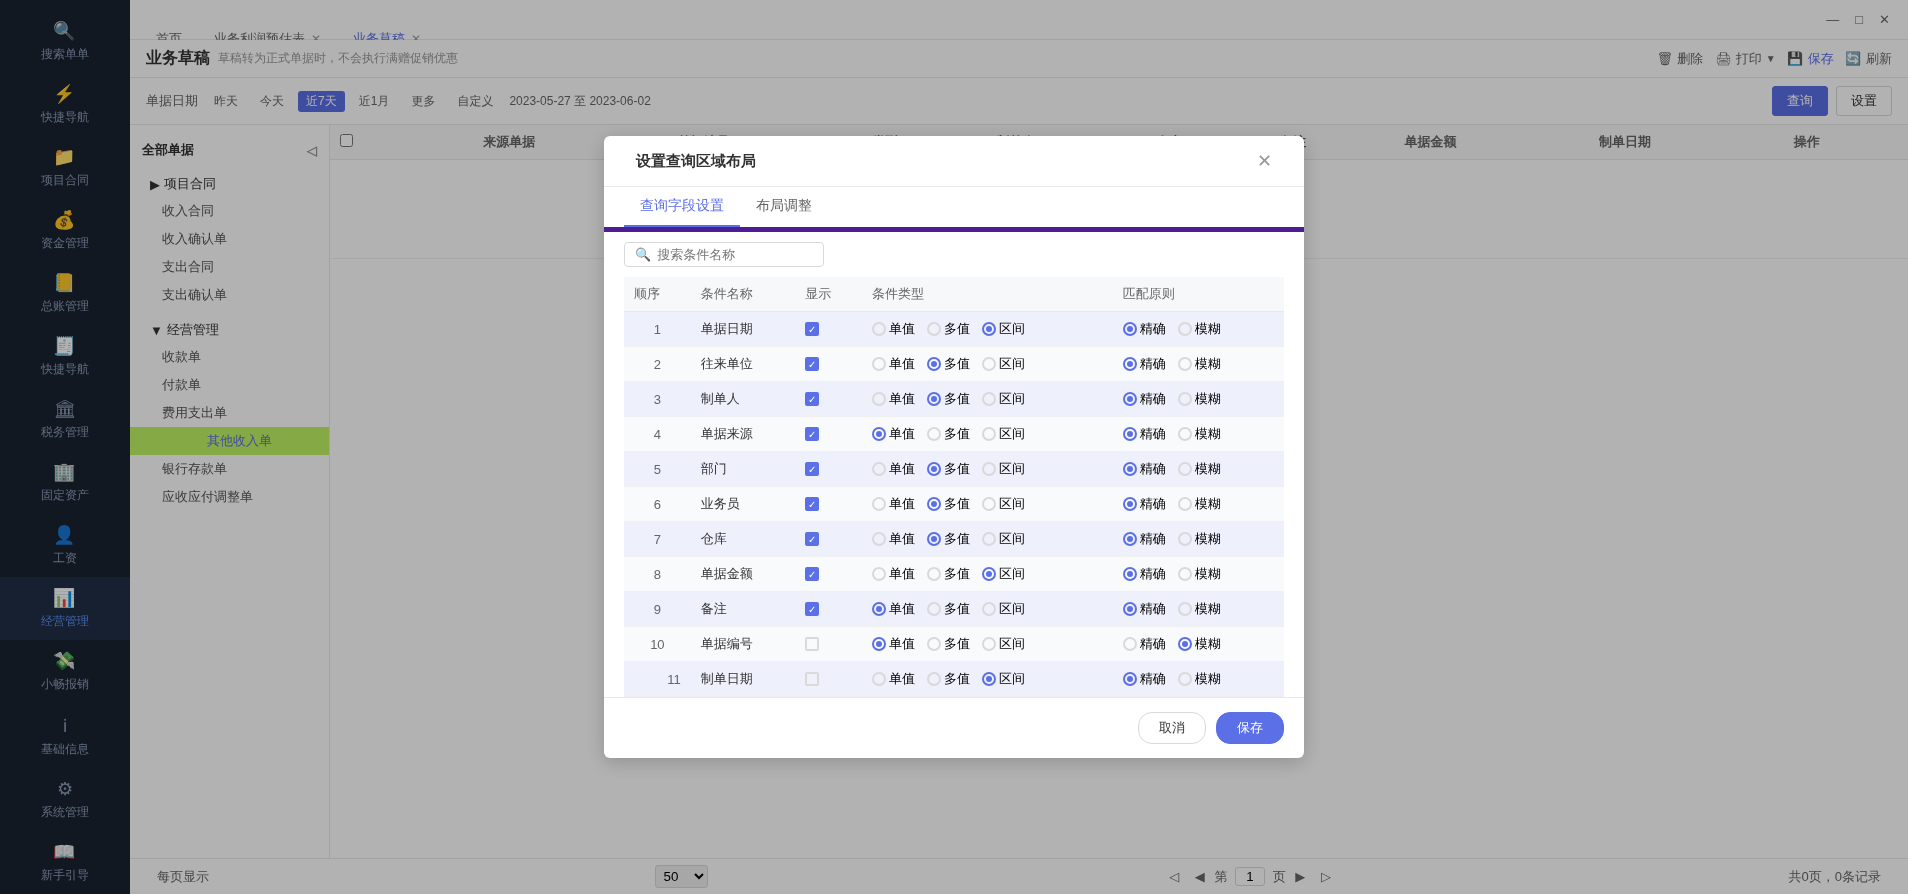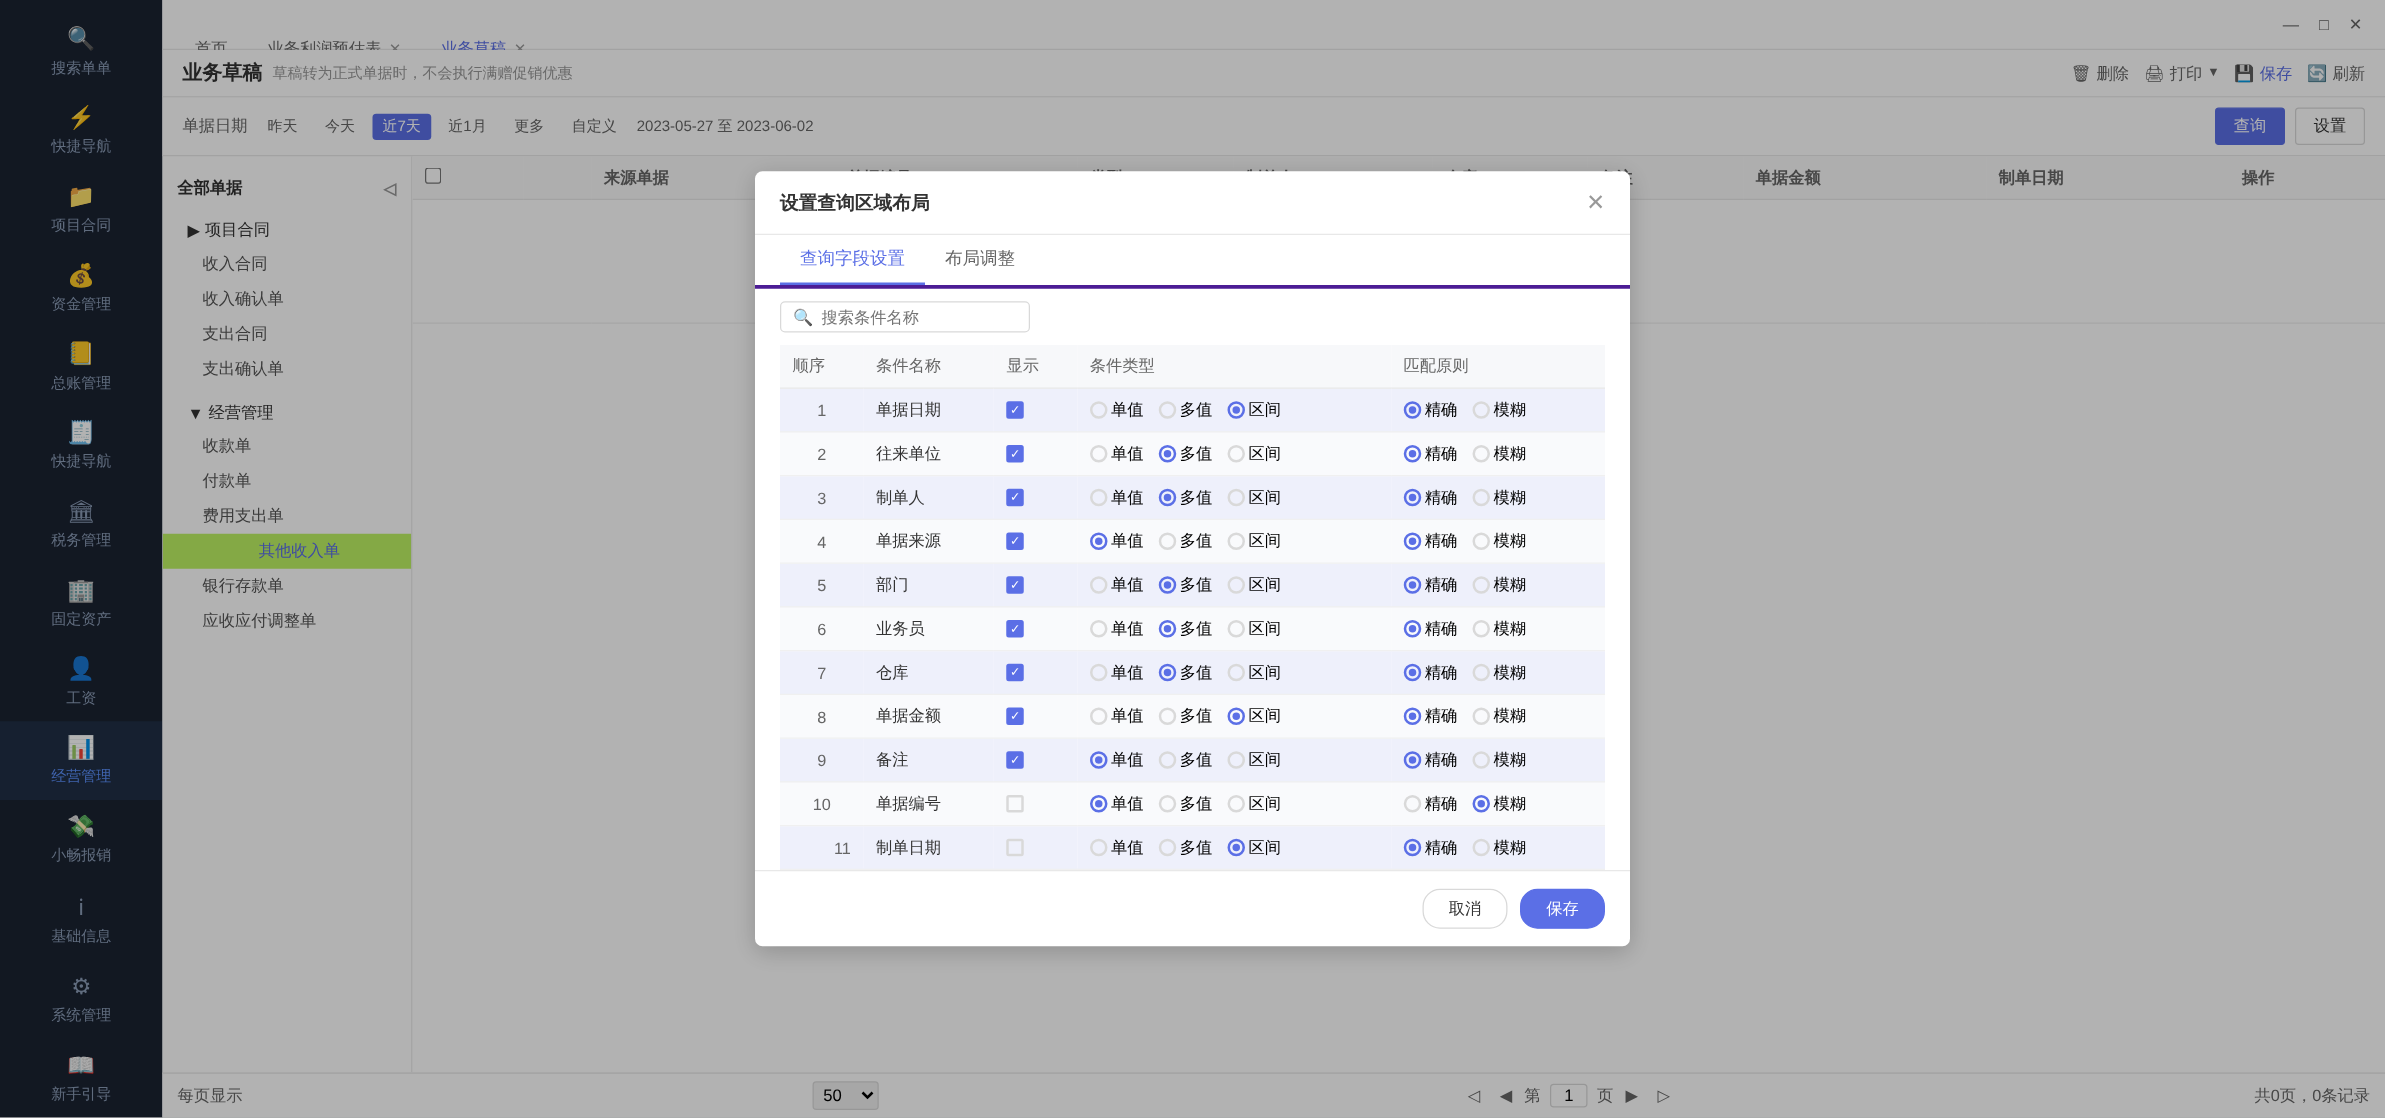--- a/index.html
+++ b/index.html
@@ -50,32 +50,32 @@
     .menu-item { padding: 5px 12px 5px 32px; font-size: 13px; color: #555; cursor: pointer; }
     .menu-item.active { background: #bef264; color: #5b6fe6; text-align: center; }
 
     
     .table-area { flex: 1; overflow: auto; background: #fff; }
     .data-table { width: 100%; border-collapse: collapse; font-size: 13px; }
     .data-table th { background: #fafafa; padding: 8px 10px; text-align: left; border-bottom: 1px solid #e8e8e8; color: #666; white-space: nowrap; }
     .data-table td { padding: 8px 10px; border-bottom: 1px solid #f0f0f0; color: #333; }
 
     
-    .footer { background: #fff; border-top: 1px solid #e8e8e8; padding: 6px 12px; display: flex; align-items: center; justify-content: space-between; font-size: 13px; color: #666; }
+    .footer { background: #fff; border-top: 1px solid #e8e8e8; padding: 6px 27px; display: flex; align-items: center; justify-content: space-between; font-size: 13px; color: #666; }
 
     
     .overlay { position: fixed; top: 0; left: 0; width: 1908px; height: 894px; background: rgba(0,0,0,0.3); display: flex; align-items: center; justify-content: center; z-index: 100; }
 
     
     .modal { background: #fff; border-radius: 6px; width: 700px; max-height: 680px; display: flex; flex-direction: column; box-shadow: 0 4px 20px rgba(0,0,0,0.2); }
-    .modal-header { padding: 14px 20px; border-bottom: 1px solid #e8e8e8; display: flex; align-items: center; justify-content: space-between; }
+    .modal-header { padding: 14px 32px; border-bottom: 1px solid #e8e8e8; display: flex; align-items: center; justify-content: space-between; }
     .modal-title { font-size: 15px; font-weight: bold; color: #333; }
     .modal-close { cursor: pointer; color: #999; font-size: 18px; }
     .modal-body { flex: 1; overflow: hidden; display: flex; flex-direction: column; padding: 0; }
-    .modal-tabs { display: flex; border-bottom: 3px solid #4c1d95; padding: 0 20px; }
+    .modal-tabs { display: flex; border-bottom: 5px solid #4c1d95; padding: 0 20px; }
     .modal-tab { padding: 10px 16px; cursor: pointer; font-size: 14px; color: #666; border-bottom: 2px solid transparent; }
     .modal-tab.active { color: #5b6fe6; border-bottom: 2px solid #5b6fe6; }
     .modal-search { padding: 10px 20px; }
     .search-input-wrap { display: flex; align-items: center; border: 1px solid #d9d9d9; border-radius: 4px; padding: 4px 10px; gap: 6px; width: 200px; }
     .search-input-wrap input { border: none; outline: none; font-size: 13px; color: #666; width: 160px; background: transparent; }
     .modal-table-wrap { flex: 1; overflow-y: auto; padding: 0 20px; }
     .modal-table { width: 100%; border-collapse: collapse; font-size: 13px; }
     .modal-table th { background: #f7f8fa; padding: 8px 10px; text-align: left; border-bottom: 1px solid #e8e8e8; color: #666; white-space: nowrap; font-weight: normal; }
     .modal-table td { padding: 8px 10px; border-bottom: 1px solid #f0f0f0; }
     .modal-table tr:nth-child(odd) td { background: #fff; }

